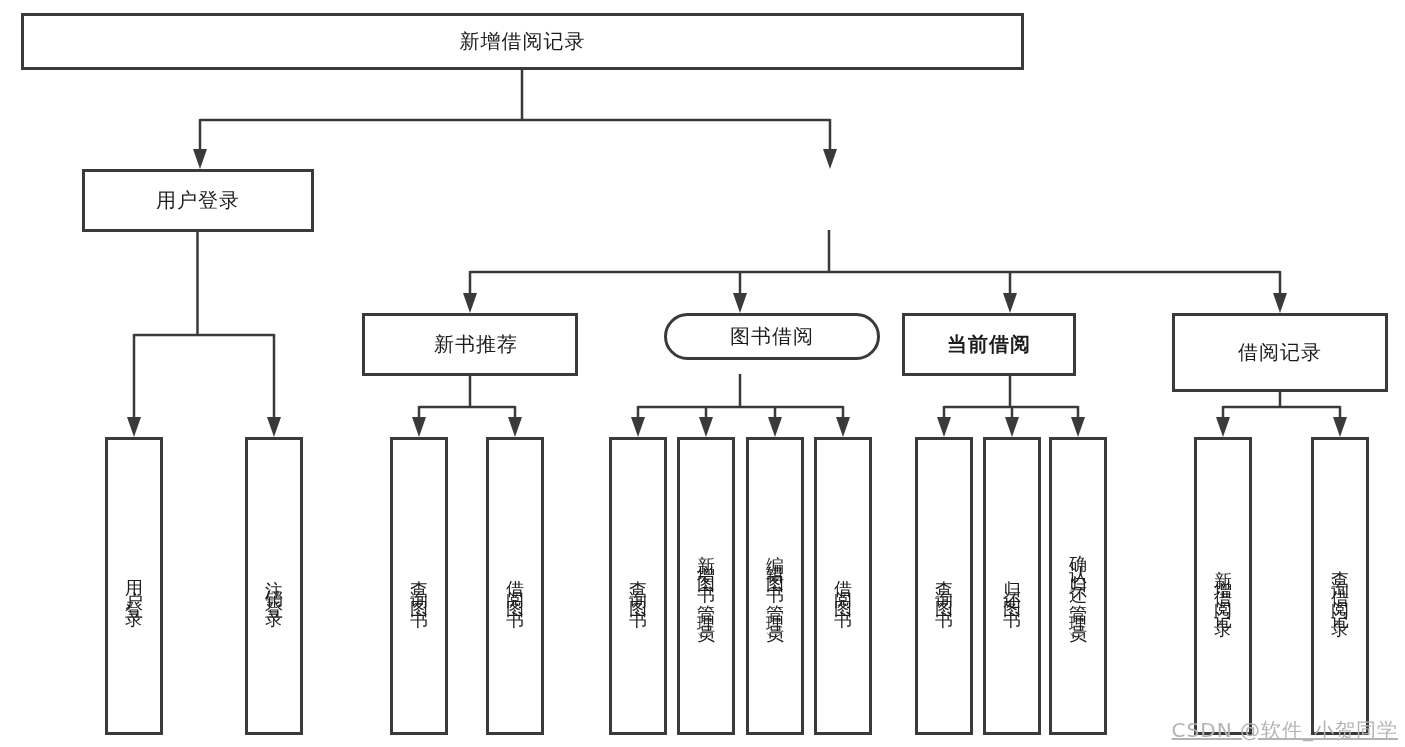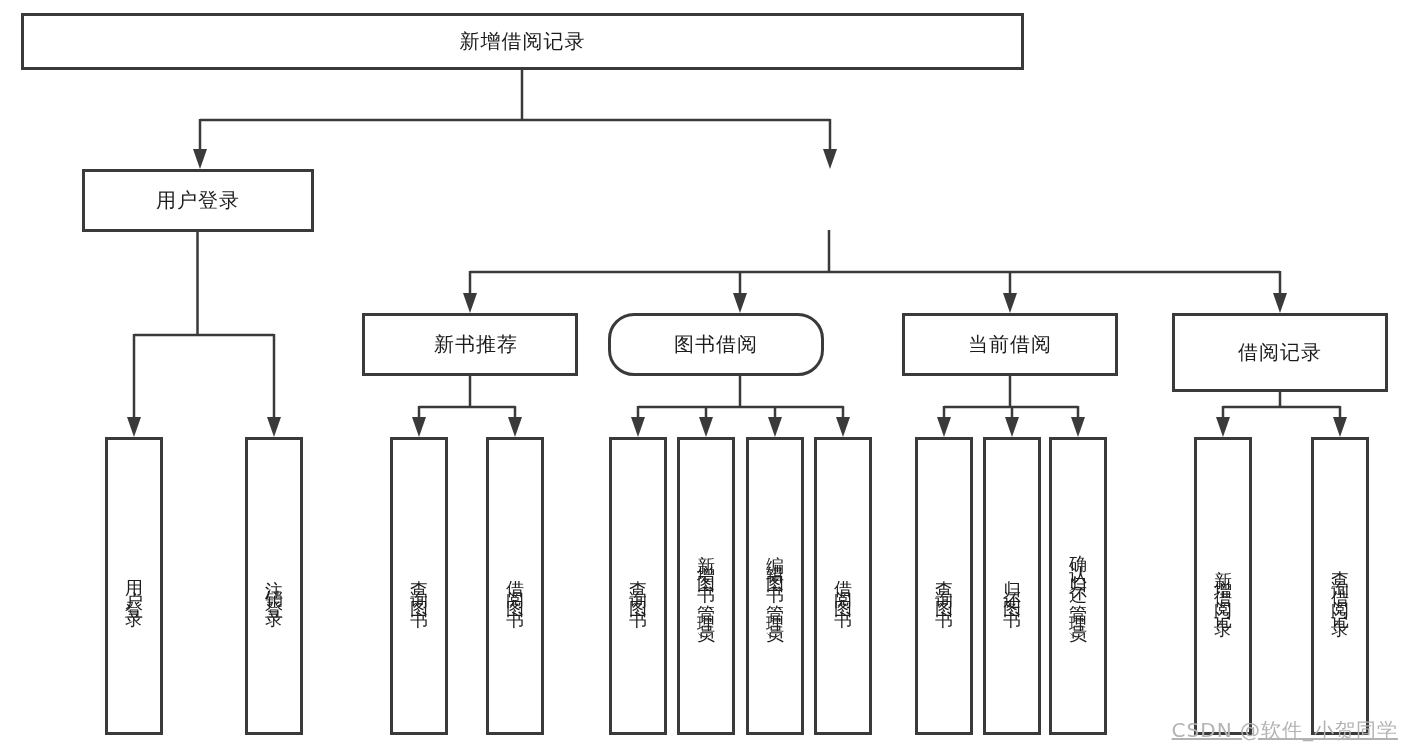--- a/index.html
+++ b/index.html
@@ -129,22 +129,22 @@
       <polygon points="1216,417 1230,417 1223,437"></polygon>
       <polygon points="1333,417 1347,417 1340,437"></polygon>
     </g>
   </svg>
 
   <div class="hbox" style="left:21px; top:13px; width:1003px; height:57px;">新增借阅记录</div>
 
   <div class="hbox" style="left:82px; top:169px; width:232px; height:63px;">用户登录</div>
 
   <div class="hbox" style="left:362px; top:313px; width:216px; height:63px;padding-left:12px;">新书推荐</div>
-  <div class="hbox" style="left:608px; top:313px; width:216px; height:63px;border-radius:26px;">图书借阅</div>
-  <div class="hbox" style="left:902px; top:313px; width:216px; height:63px;">当前借阅</div>
+  <div class="hbox" style="left:664px; top:313px; width:216px; height:47px;border-radius:26px;">图书借阅</div>
+  <div class="hbox" style="left:902px; top:313px; width:174px; height:63px;font-weight:bold;">当前借阅</div>
   <div class="hbox" style="left:1172px; top:313px; width:216px; height:79px;">借阅记录</div>
 
   <div class="vbox" style="left:105px;">
     <span class="vtext">用户登录</span>
   </div>
   <div class="vbox" style="left:245px;">
     <span class="vtext">注销登录</span>
   </div>
 
   <div class="vbox" style="left:390px;">

